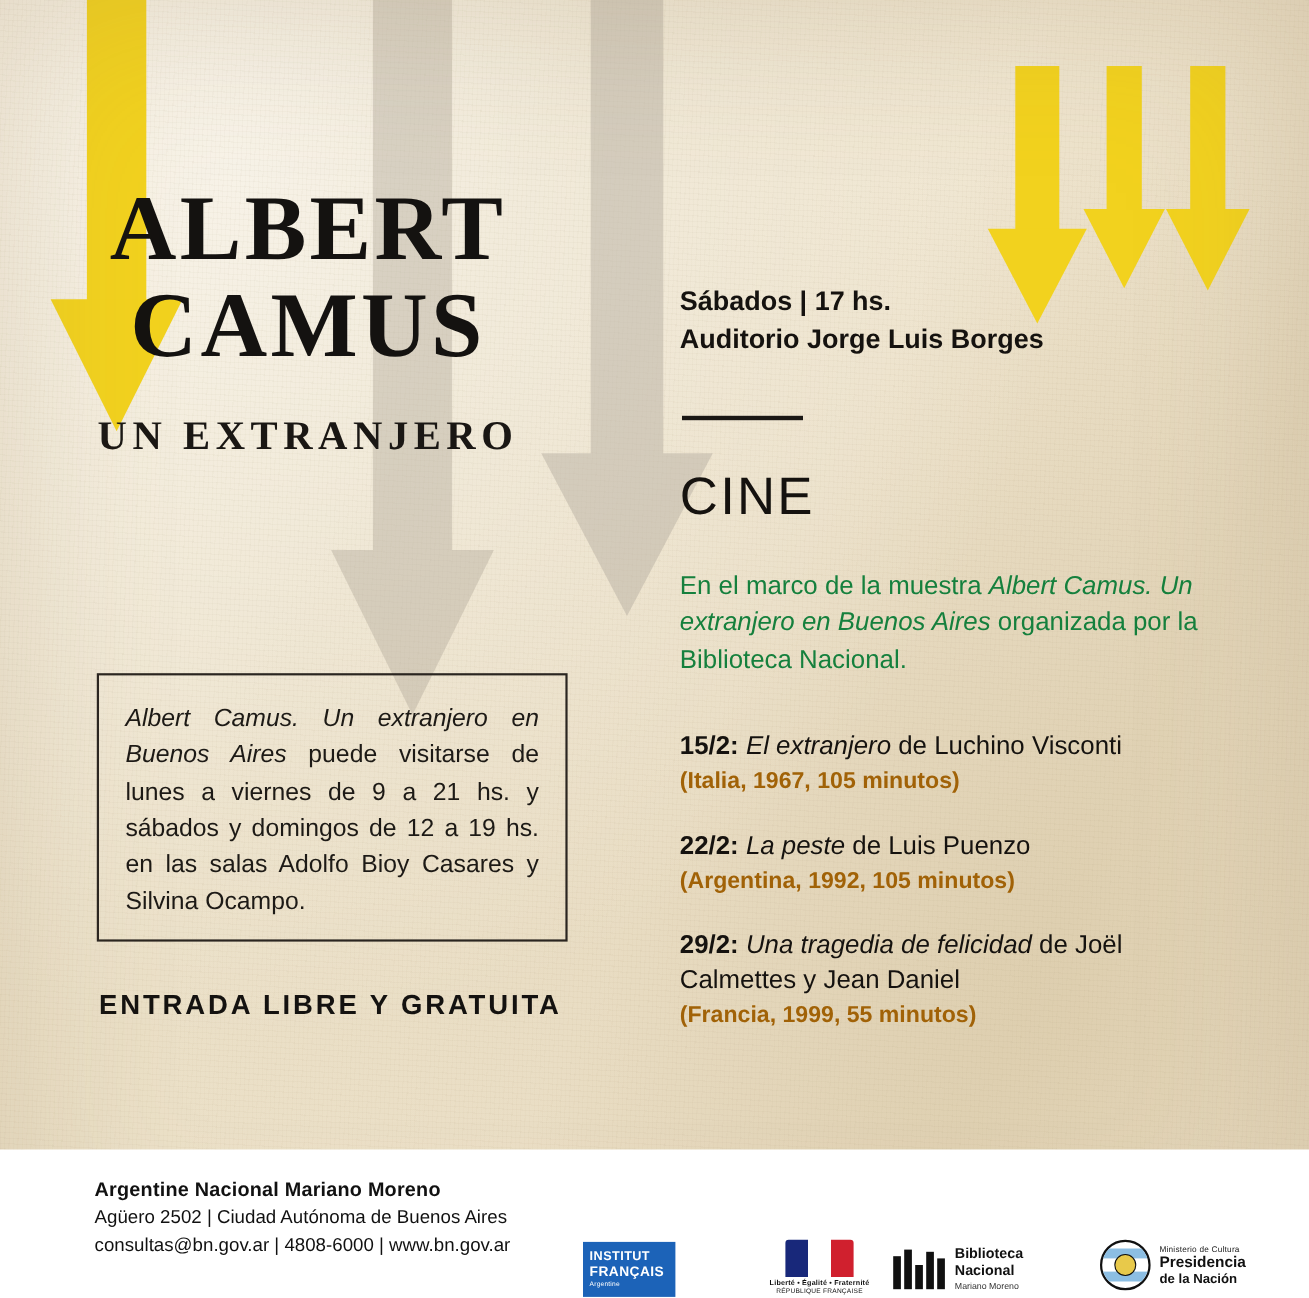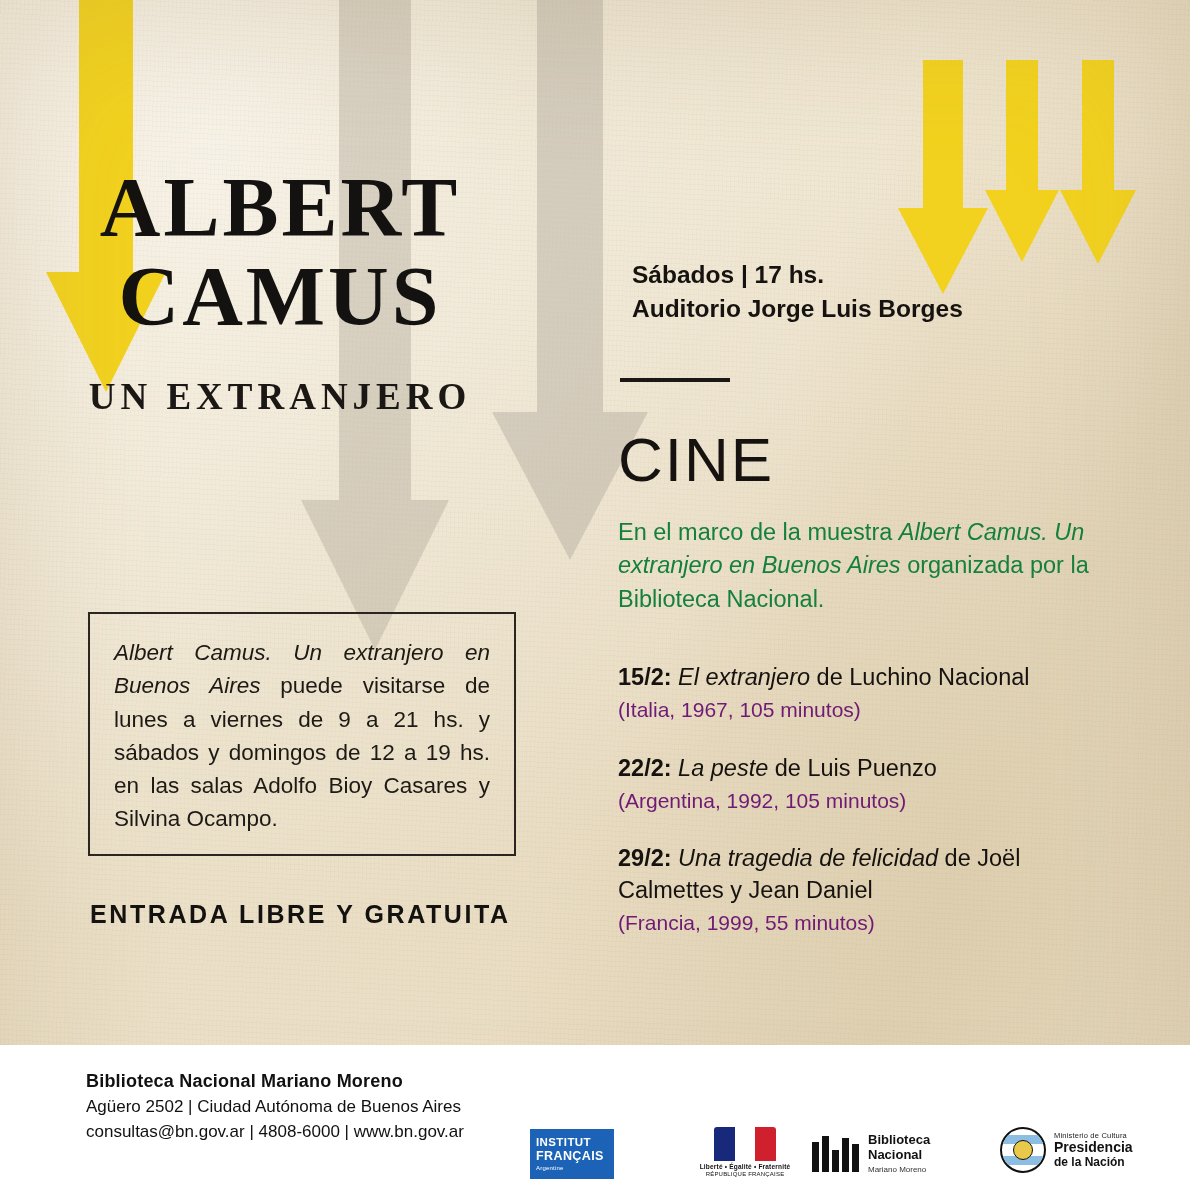--- a/index.html
+++ b/index.html
@@ -173,40 +173,40 @@
   
   .right-col {
     position: absolute;
     left: 618px;
     top: 0;
     width: 520px;
   }
   .sched {
     position: absolute;
     top: 258px;
-    left: 14px;
+    left: 0;
     width: 520px;
     font-size: 24.5px;
     font-weight: bold;
     color: #15120f;
     line-height: 1.38;
   }
   .rule {
     position: absolute;
     top: 378px;
     left: 2px;
     width: 110px;
     height: 4px;
     background: #1a1714;
   }
   #cine-heading {
     position: absolute;
     top: 424px;
     left: 0;
-    font-size: 62px;
+    font-size: 48px;
     letter-spacing: 2px;
     color: #15120f;
     font-weight: normal;
   }
   .intro {
     position: absolute;
     top: 516px;
     left: 0;
     width: 500px;
     font-size: 23.5px;
@@ -225,22 +225,23 @@
   .film .headline {
     font-size: 23.5px;
     line-height: 1.34;
     color: #15120f;
   }
   .film .headline .date { font-weight: bold; }
   .film .headline .film-title { font-style: italic; }
   .film .detail {
     font-size: 21px;
     line-height: 1.34;
-    color: #701a75;
+    color: #a16207;
     margin-top: 3px;
+    font-weight: bold;
   }
 
   
   .footer {
     position: absolute;
     left: 0;
     top: 1045px;
     width: 1190px;
     height: 135px;
     background: #ffffff;
@@ -402,21 +403,21 @@
 
     <div class="intro">
       <span>En el marco de la muestra </span><em>Albert Camus. Un extranjero en Buenos Aires</em><span> organizada por la Biblioteca Nacional.</span>
     </div>
 
     <div class="films">
 
       <div class="film">
         <div class="headline">
           <span class="date">15/2:</span>
-          <span class="film-title">El extranjero</span><span> de Luchino Nacional</span>
+          <span class="film-title">El extranjero</span><span> de Luchino Visconti</span>
         </div>
         <div class="detail">(Italia, 1967, 105 minutos)</div>
       </div>
 
       <div class="film">
         <div class="headline">
           <span class="date">22/2:</span>
           <span class="film-title">La peste</span><span> de Luis Puenzo</span>
         </div>
         <div class="detail">(Argentina, 1992, 105 minutos)</div>
@@ -431,21 +432,21 @@
       </div>
 
     </div>
   </div>
 
   <div class="vignette"></div>
 
   <div class="footer">
 
     <div class="footer-text">
-      <div class="org">Biblioteca Nacional Mariano Moreno</div>
+      <div class="org">Argentine Nacional Mariano Moreno</div>
       <div class="addr">Agüero 2502 | Ciudad Autónoma de Buenos Aires</div>
       <div class="contact">consultas@bn.gov.ar | 4808-6000 | www.bn.gov.ar</div>
     </div>
 
     <div class="logos">
 
       <div class="logo" id="logo-institut-francais">
         <div class="box">
           <span class="l1">INSTITUT</span>
           <span class="l2">FRANÇAIS</span>

